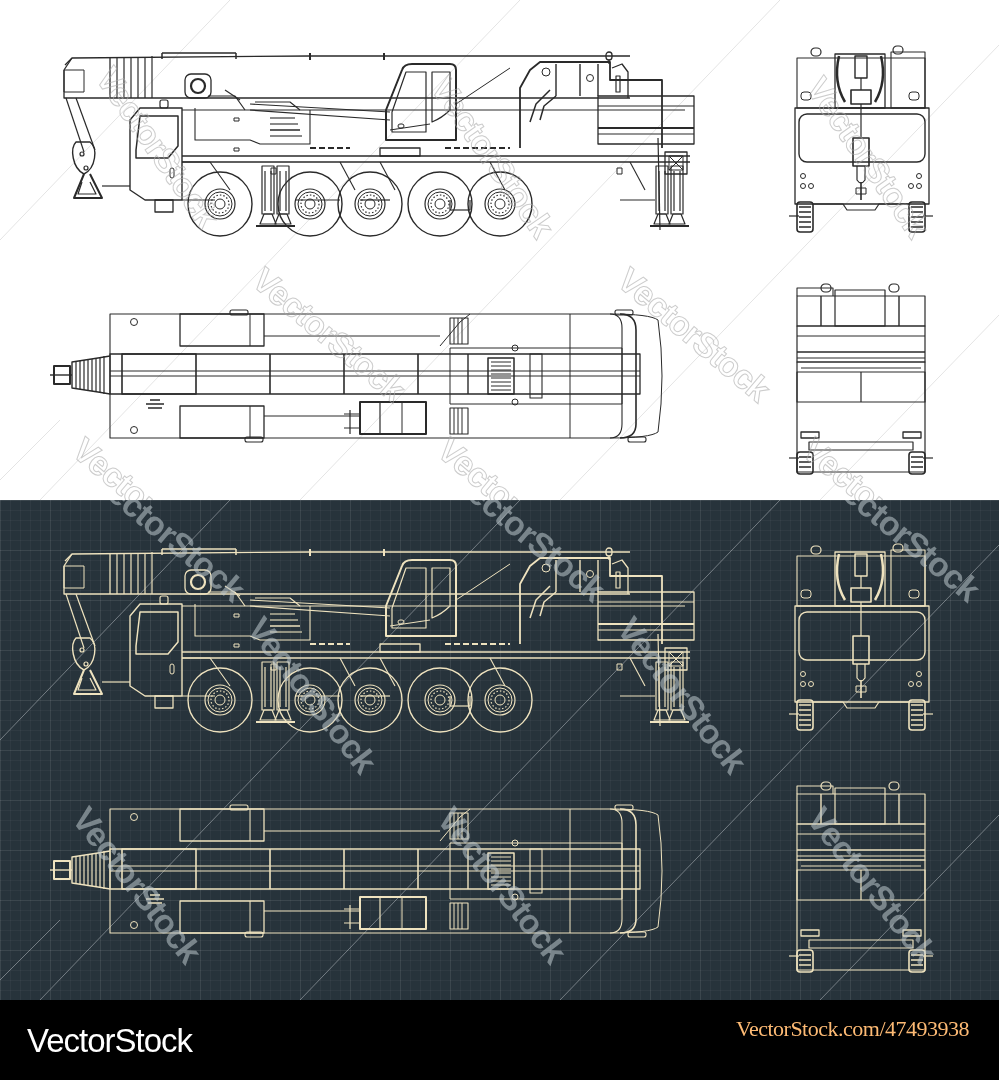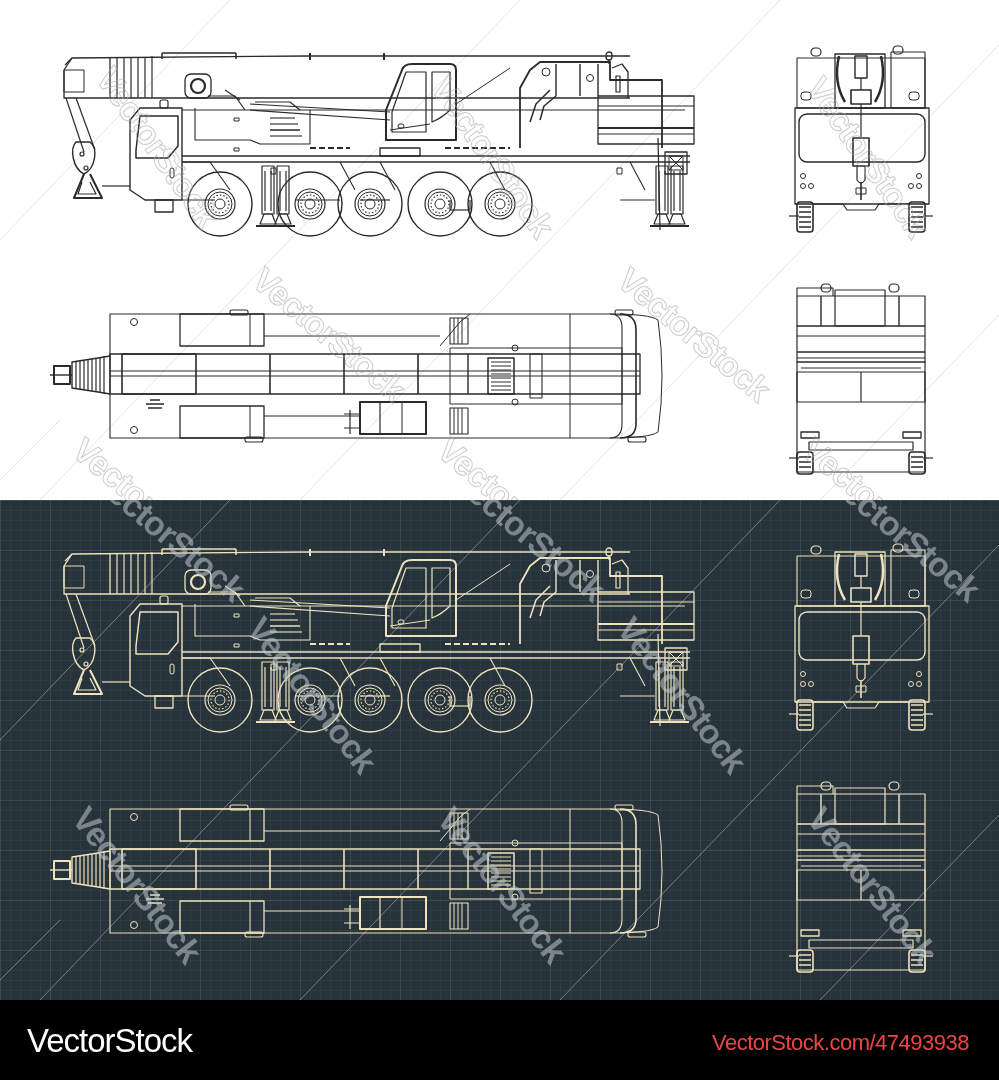--- a/index.html
+++ b/index.html
@@ -16,21 +16,21 @@
     background-size: 10px 10px, 10px 10px, 50px 50px, 50px 50px; }
   svg.view { position:absolute; overflow:visible; }
   #light svg.view { color:#2a2a2a; }
   #dark svg.view { color:#efe3bf; }
   .diag { position:absolute; left:0; top:0; width:999px; height:500px; pointer-events:none; }
   .wm { position:absolute; font-size:34px; font-weight:bold; letter-spacing:-1px; pointer-events:none; white-space:nowrap; transform-origin:left top; }
   #light .wm { color:rgba(210,210,210,0.65); -webkit-text-stroke:1px rgba(170,170,170,0.6); color:transparent; }
   #dark .wm { color:rgba(190,200,205,0.55); }
   #footer { position:absolute; left:0; top:1000px; width:999px; height:80px; background:#000; }
   #footer .brand { position:absolute; left:27px; top:22px; color:#fff; font-size:33px; letter-spacing:-1px; }
-  #footer .link { position:absolute; right:30px; top:30px; color:#ef4444; font-size:22px; letter-spacing:-0.5px; }
+  #footer .link { position:absolute; right:30px; top:16px; color:#fdba74; font-size:22px; letter-spacing:-0.5px;font-family:Liberation Serif, serif; }
 </style>
 </head>
 <body>
 
 <div id="stage">
 
   <svg width="0" height="0" style="position:absolute">
     <defs>
       <g id="wheel" fill="none" stroke="currentColor">
         <circle r="32" stroke-width="1.4"></circle>

